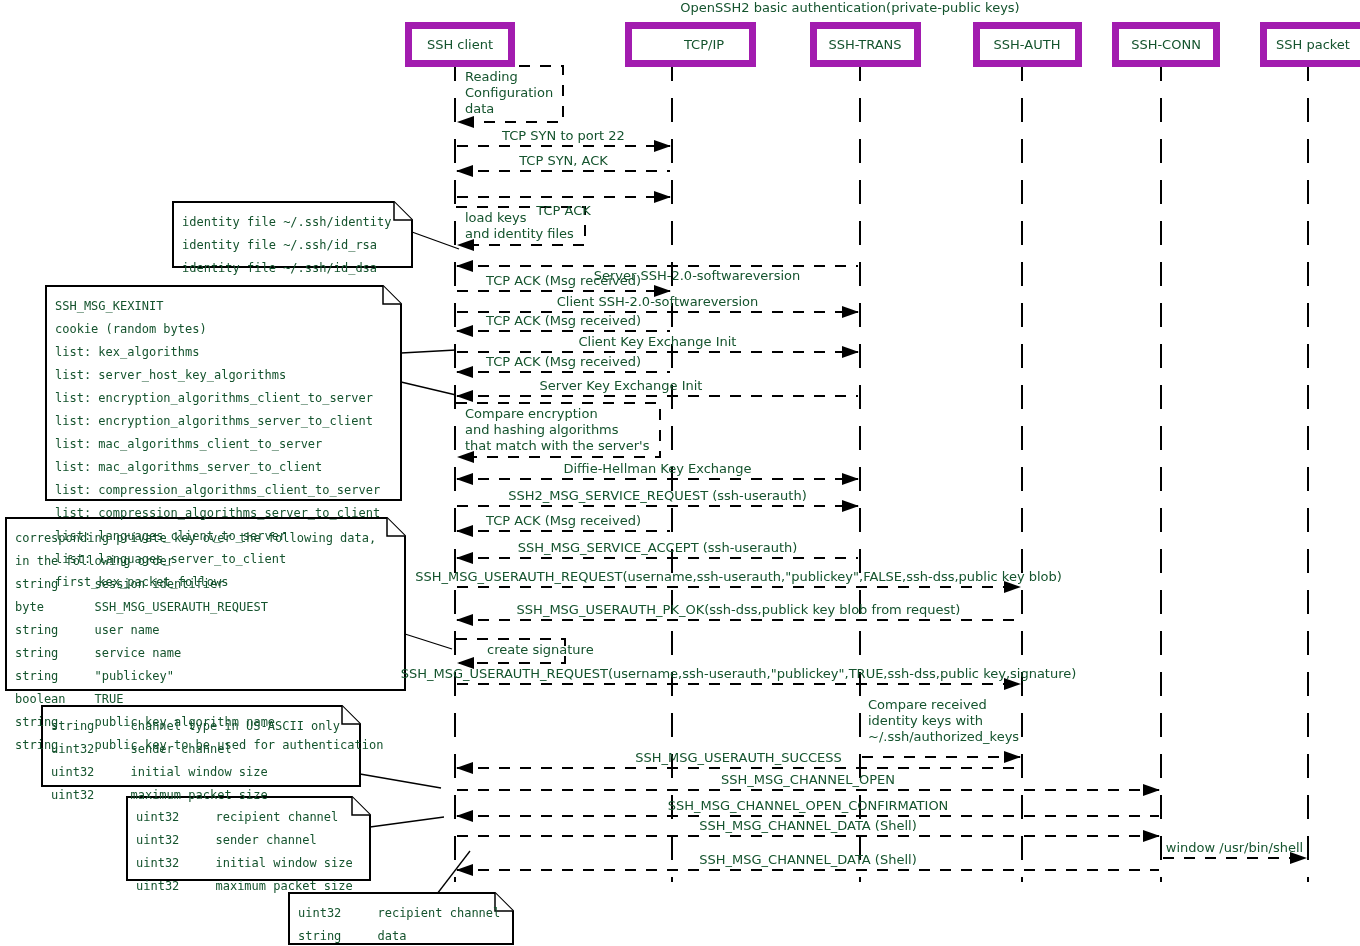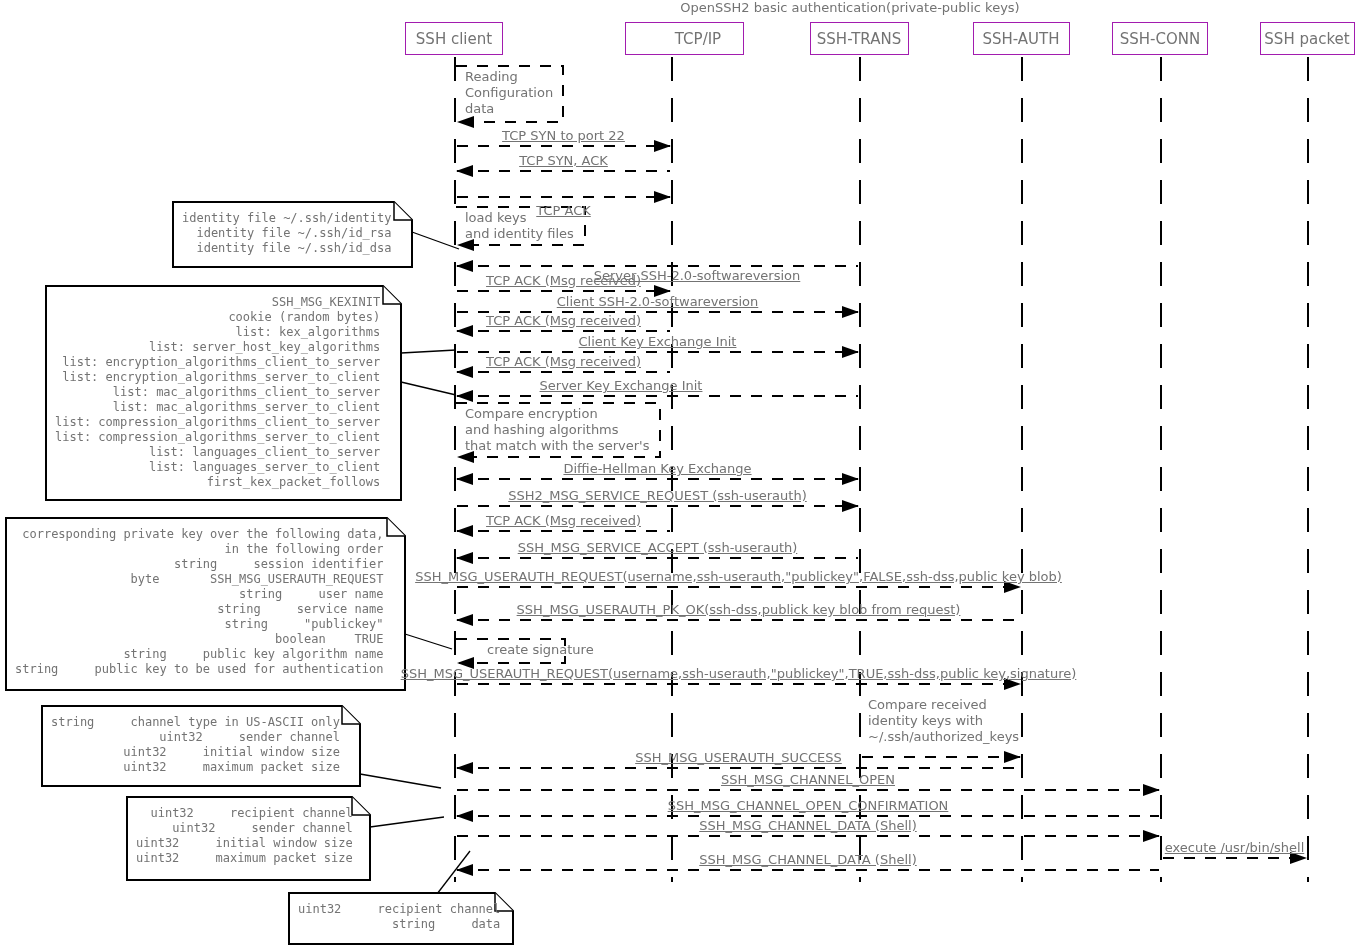--- a/index.html
+++ b/index.html
@@ -1,28 +1,28 @@
 <!DOCTYPE html>
 <html><head>
 <meta charset="utf-8">
 <style>
   html,body{margin:0;padding:0;background:#fff;}
   #stage{position:relative;width:1360px;height:946px;background:#fff;overflow:hidden;
-         font-family:"DejaVu Sans",sans-serif;color:#737373;}
+         font-family:"DejaVu Sans",sans-serif;color:#14532d;}
   #diagram-svg{position:absolute;left:0;top:0;}
   .title{position:absolute;left:850px;top:0;transform:translateX(-50%);
          font-size:13px;white-space:nowrap;}
-  .actor-box{position:absolute;height:31px;border:1px solid #a21caf;background:#fff;
+  .actor-box{position:absolute;height:31px;border:7px solid #a21caf;background:#fff;
          display:flex;align-items:center;justify-content:center;
-         font-size:15px;white-space:nowrap;}
+         font-size:13px;white-space:nowrap;}
   .msg-label{position:absolute;transform:translateX(-50%);font-size:13px;
-         white-space:nowrap;line-height:16px;text-decoration:underline;}
+         white-space:nowrap;line-height:16px;}
   .self-label{position:absolute;font-size:13px;white-space:pre;line-height:16px;}
   .note-text{position:absolute;font-family:"DejaVu Sans Mono",monospace;font-size:12px;
-         white-space:pre;line-height:15px;text-align:right;}
+         white-space:pre;line-height:23px;}
   .msgline{stroke:#000;stroke-width:2;stroke-dasharray:11 10;fill:none;}
   .lifeline{stroke:#000;stroke-width:2;stroke-dasharray:24 17;}
   .arrow{fill:#000;stroke:none;}
   .notebody{fill:#fff;stroke:#000;stroke-width:2;}
   .notefold{fill:#fff;stroke:#000;stroke-width:1.5;}
   .connector{stroke:#000;stroke-width:1.3;}
 </style>
 </head>
 <body>
 
@@ -145,21 +145,21 @@
       <div class="msg-label" style="position: absolute; left: 738.5px; top: 602px;">SSH_MSG_USERAUTH_PK_OK(ssh-dss,publick key blob from request)</div>
       <div class="self-label" style="position: absolute; left: 487px; top: 642px;">create signature</div>
       <div class="msg-label" style="position: absolute; left: 738.5px; top: 666px;">SSH_MSG_USERAUTH_REQUEST(username,ssh-userauth,"publickey",TRUE,ssh-dss,public key,signature)</div>
       <div class="self-label" style="position: absolute; left: 868px; top: 697px;">Compare received
 identity keys with
 ~/.ssh/authorized_keys</div>
       <div class="msg-label" style="position: absolute; left: 738.5px; top: 750px;">SSH_MSG_USERAUTH_SUCCESS</div>
       <div class="msg-label" style="position: absolute; left: 808px; top: 772px;">SSH_MSG_CHANNEL_OPEN</div>
       <div class="msg-label" style="position: absolute; left: 808px; top: 798px;">SSH_MSG_CHANNEL_OPEN_CONFIRMATION</div>
       <div class="msg-label" style="position: absolute; left: 808px; top: 818px;">SSH_MSG_CHANNEL_DATA (Shell)</div>
-      <div class="msg-label" style="position: absolute; left: 1234.5px; top: 840px;">execute /usr/bin/shell</div>
+      <div class="msg-label" style="position: absolute; left: 1234.5px; top: 840px;">window /usr/bin/shell</div>
       <div class="msg-label" style="position: absolute; left: 808px; top: 852px;">SSH_MSG_CHANNEL_DATA (Shell)</div>
       <div class="note-text" style="position: absolute; left: 182px; top: 211px;">identity file ~/.ssh/identity
 identity file ~/.ssh/id_rsa
 identity file ~/.ssh/id_dsa</div>
       <div class="note-text" style="position: absolute; left: 55px; top: 295px;">SSH_MSG_KEXINIT
 cookie (random bytes)
 list: kex_algorithms
 list: server_host_key_algorithms
 list: encryption_algorithms_client_to_server
 list: encryption_algorithms_server_to_client

